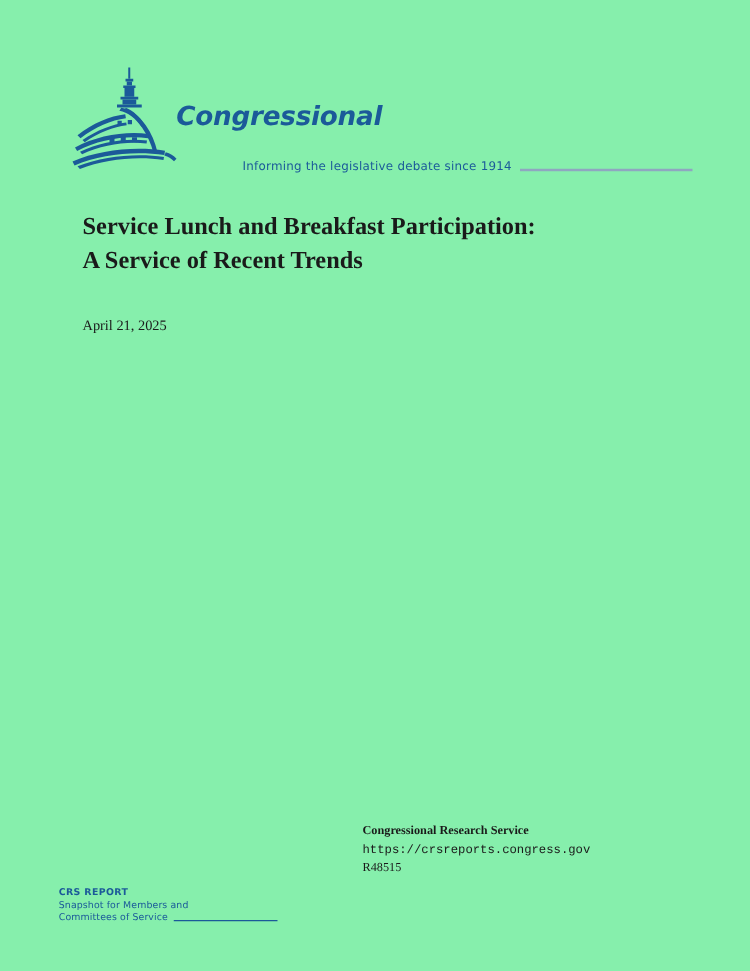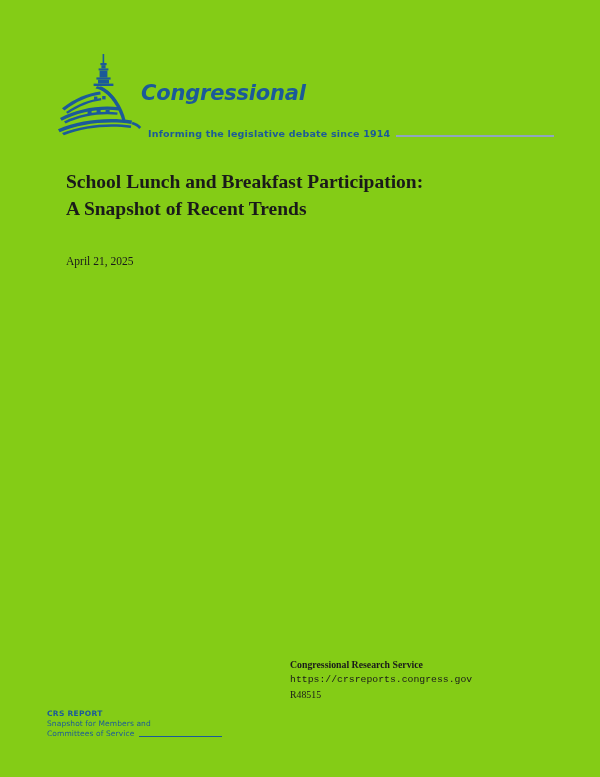--- a/index.html
+++ b/index.html
@@ -12,21 +12,21 @@
     height: 777px;
     position: relative;
     font-family: "Liberation Serif", serif;
     color: #000000;
     overflow: hidden;
   }
 
   .page {
     position: absolute;
     inset: 0;
-    background: #84cc16;
+    background: #86efac;
   }
 
   
   .header {
     position: absolute;
     left: 0;
     top: 0;
     width: 600px;
     height: 150px;
   }
@@ -64,25 +64,26 @@
     position: absolute;
     left: 141px;
     top: 128px;
     width: 420px;
     display: flex;
     align-items: center;
   }
   .tagline {
     font-family: "DejaVu Sans", sans-serif;
     font-size: 9.5px;
-    font-weight: bold;
+    font-weight: normal;
     letter-spacing: 0.2px;
     color: #1b5a99;
     white-space: nowrap;
     padding-left: 7px;
+    margin-left: 46px;
   }
   .tagline-rule {
     flex: 1;
     height: 2px;
     background: #8fa6c0;
     margin-left: 6px;
     margin-right: 7px;
     margin-top: 4px;
   }
 
@@ -233,22 +234,22 @@
     </div>
 
     <div class="tagline-row">
       <span class="tagline">Informing the legislative debate since 1914</span>
       <span class="tagline-rule"></span>
     </div>
   </div>
 
   <div class="title-block">
     <h1 class="doc-title">
-      <span>School Lunch and Breakfast Participation:</span><br>
-      <span>A Snapshot of Recent Trends</span>
+      <span>Service Lunch and Breakfast Participation:</span><br>
+      <span>A Service of Recent Trends</span>
     </h1>
   </div>
 
   <div class="doc-date">April 21, 2025</div>
 
   <div class="pub-block">
     <div class="pub-name">Congressional Research Service</div>
     <div class="pub-url">https://crsreports.congress.gov</div>
     <div class="pub-number">R48515</div>
   </div>

